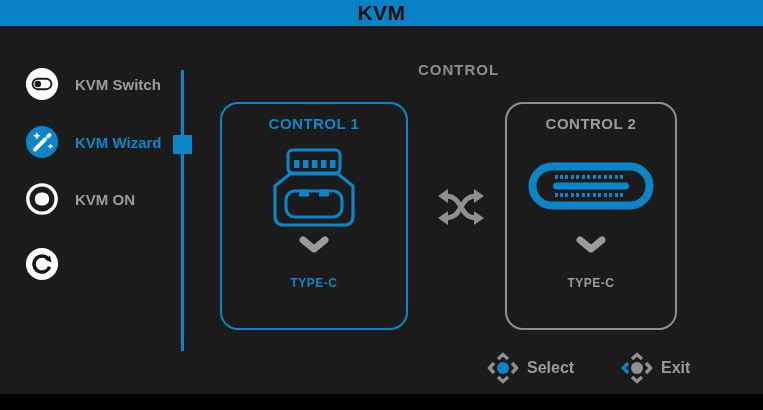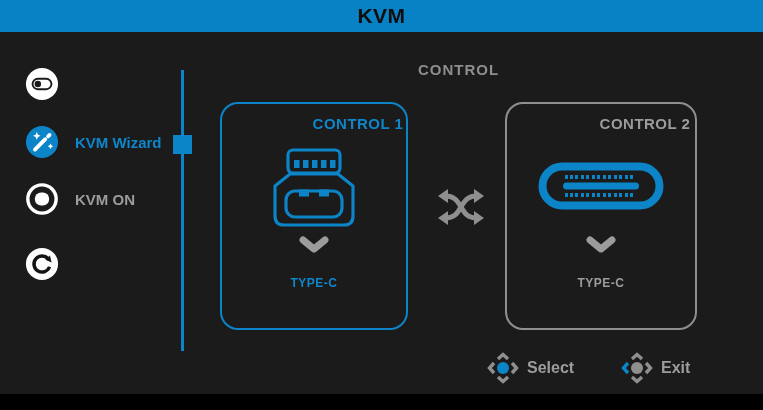--- a/index.html
+++ b/index.html
@@ -4,41 +4,41 @@
 <style>
   html,body{margin:0;padding:0;}
   body{
     width:763px;height:410px;position:relative;overflow:hidden;
     background:#000;
     font-family:"Liberation Sans","DejaVu Sans",sans-serif;
     -webkit-font-smoothing:antialiased;
   }
   .panel{position:absolute;left:0;top:2px;width:763px;height:392px;background:#1b1b1b;}
   .header{
-    position:absolute;left:0;top:0;width:763px;height:32px;
+    position:absolute;left:0;top:0;width:763px;height:26px;
     background:#0981c5;display:flex;align-items:center;justify-content:center;
   }
   .header-title{color:#0e0e0e;font-weight:bold;font-size:21px;letter-spacing:.5px;}
   
   .side-item{position:absolute;left:25px;height:34px;display:flex;align-items:center;gap:16px;cursor:default;}
   .side-icon{width:34px;height:34px;display:block;flex:0 0 34px;}
   .side-icon svg{display:block;width:34px;height:34px;}
   .side-label{color:#9c9c9c;font-weight:bold;font-size:15px;white-space:nowrap;}
   .side-label.active{color:#0f86ca;}
   .divider{position:absolute;left:181px;top:70px;width:3px;height:281px;background:#0c84c8;}
   .sel-square{position:absolute;left:173px;top:135px;width:19px;height:19px;background:#0c84c8;}
   
   .status-heading{
     position:absolute;left:220px;top:61px;width:477px;text-align:center;
     color:#8e8e8e;font-weight:bold;font-size:15px;letter-spacing:1px;
   }
   .ctrl-box{position:absolute;top:102px;height:228px;border:2px solid;border-radius:18px;box-sizing:border-box;}
   .ctrl-box.active{left:220px;width:188px;border-color:#0c84c8;}
-  .ctrl-box.inactive{left:505px;width:192px;border-color:#8f8f8f;}
-  .ctrl-title{position:absolute;left:0;top:11px;width:100%;text-align:center;font-weight:bold;font-size:15px;letter-spacing:.5px;margin-left:44px;}
+  .ctrl-box.inactive{left:505px;width:172px;border-color:#8f8f8f;}
+  .ctrl-title{position:absolute;left:0;top:11px;width:100%;text-align:center;font-weight:bold;font-size:15px;letter-spacing:.5px;}
   .ctrl-box.active .ctrl-title{color:#0f86ca;}
   .ctrl-box.inactive .ctrl-title{color:#9c9c9c;}
   .ctrl-connector{position:absolute;left:0;width:100%;display:flex;justify-content:center;}
   .ctrl-chevron{position:absolute;left:0;top:132px;width:100%;display:flex;justify-content:center;}
   .ctrl-port{position:absolute;left:0;top:172px;width:100%;text-align:center;font-weight:bold;font-size:12px;letter-spacing:.5px;}
   .ctrl-box.active .ctrl-port{color:#0f86ca;}
   .ctrl-box.inactive .ctrl-port{color:#9c9c9c;}
   .shuffle{position:absolute;left:437px;top:186px;width:48px;height:42px;}
   
   .hint{position:absolute;top:351px;height:34px;display:flex;align-items:center;gap:8px;}
@@ -57,20 +57,21 @@
 </div>
 
 <div class="side-item" style="top:67px">
   <span class="side-icon">
     <svg viewBox="0 0 36 36">
       <circle cx="18" cy="18" r="17" fill="#ffffff"></circle>
       <rect x="8" y="12.5" width="20" height="11" rx="5.5" fill="none" stroke="#1b1b1b" stroke-width="2"></rect>
       <circle cx="13.6" cy="18" r="3.4" fill="#1b1b1b"></circle>
     </svg>
   </span>
+  <span class="side-label">KVM Switch</span>
 </div>
 
 <div class="side-item" style="top:125px">
   <span class="side-icon">
     <svg viewBox="0 0 36 36">
       <circle cx="18" cy="18" r="17" fill="#0c84c8"></circle>
       <line x1="10.5" y1="26" x2="21.5" y2="15" stroke="#ffffff" stroke-width="4" stroke-linecap="round"></line>
       <line x1="24.5" y1="12" x2="26" y2="10.5" stroke="#ffffff" stroke-width="4" stroke-linecap="round"></line>
       <path d="M12.5 7.5 l1.3 2.7 2.7 1.3 -2.7 1.3 -1.3 2.7 -1.3 -2.7 -2.7 -1.3 2.7 -1.3 z" fill="#ffffff"></path>
       <path d="M27 19.5 l1 2 2 1 -2 1 -1 2 -1 -2 -2 -1 2 -1 z" fill="#ffffff"></path>

